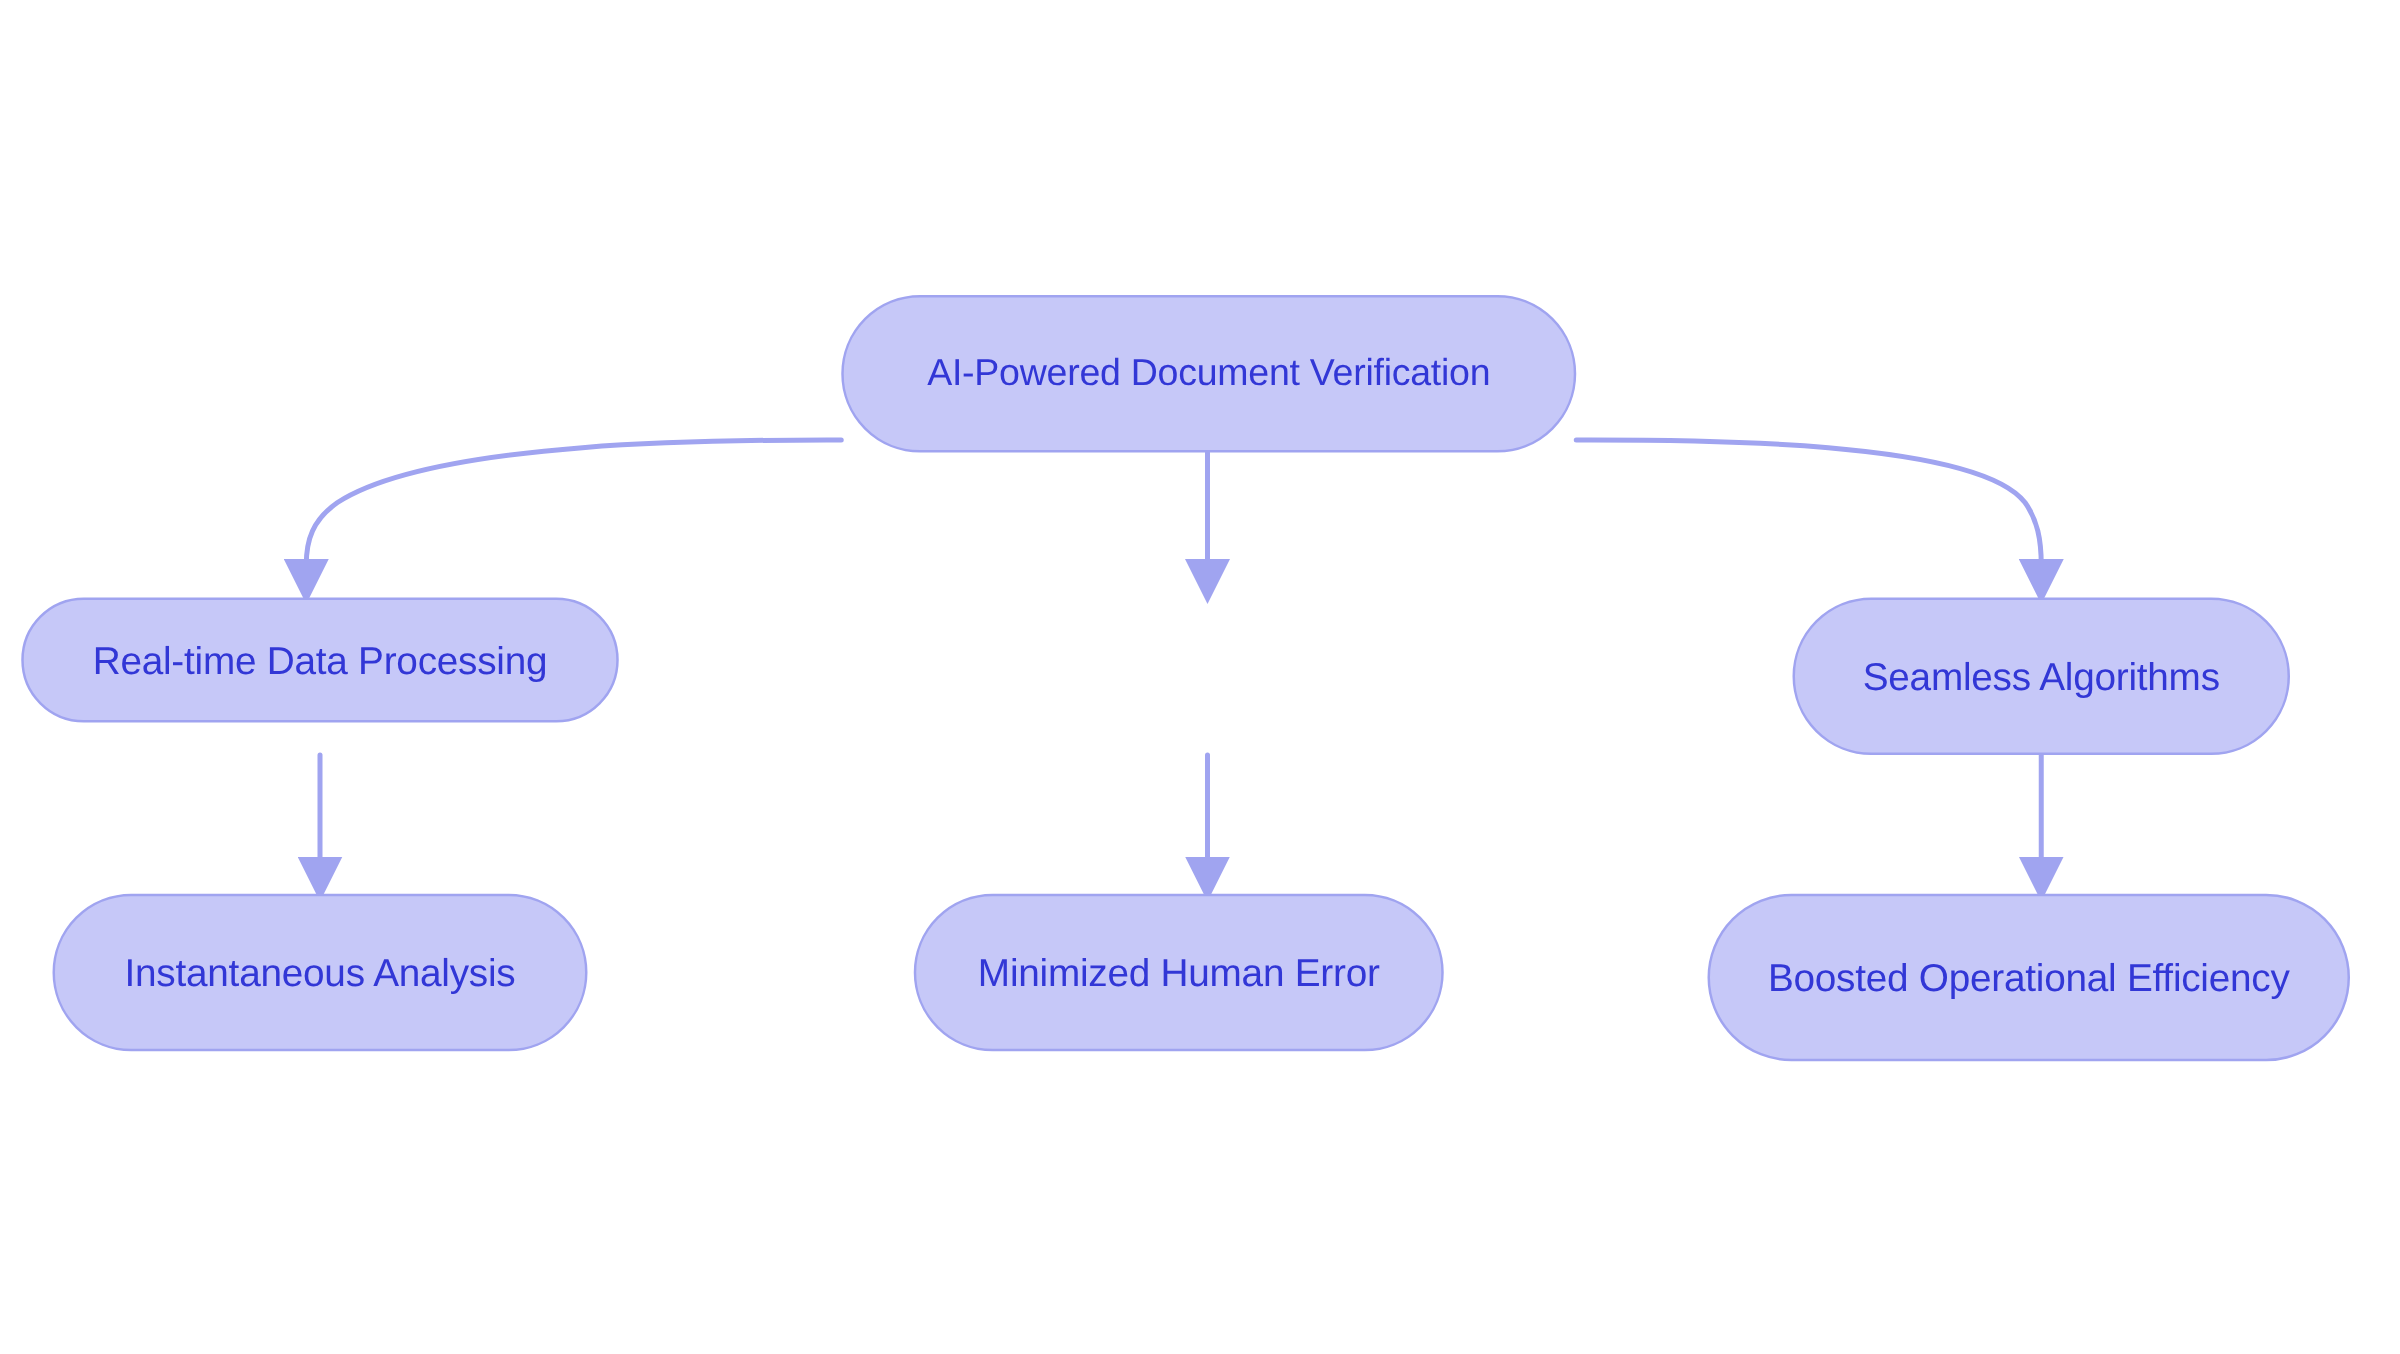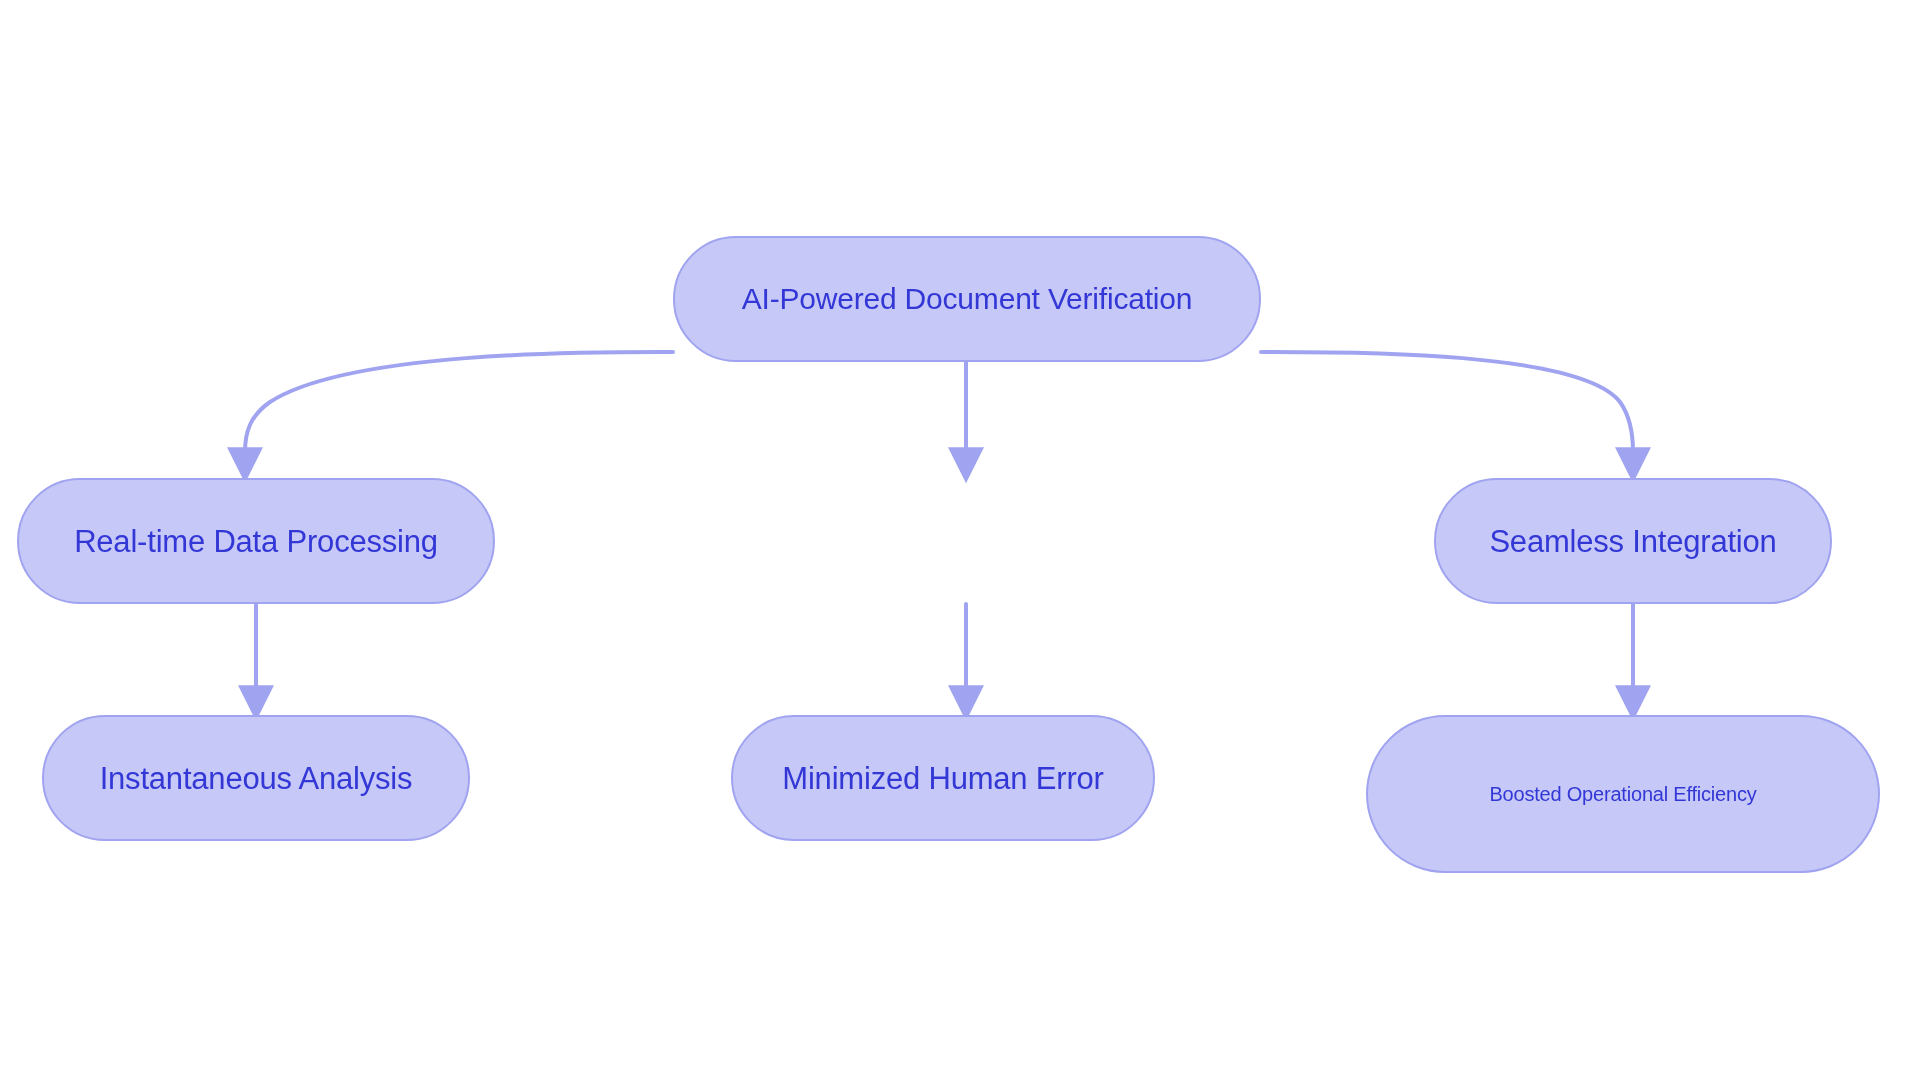--- a/index.html
+++ b/index.html
@@ -57,21 +57,21 @@
     width: 588px;
     height: 126px;
     font-size: 30px;
   }
 
   
   #node-realtime {
     left: 17px;
     top: 478px;
     width: 478px;
-    height: 126px;
+    height: 100px;
     font-size: 31px;
   }
   #node-algorithms {
     left: 608px;
     top: 478px;
     width: 716px;
     height: 126px;
     font-size: 31px;
   }
   #node-integration {
@@ -95,22 +95,22 @@
     left: 731px;
     top: 715px;
     width: 424px;
     height: 126px;
     font-size: 31px;
   }
   #node-boosted {
     left: 1366px;
     top: 715px;
     width: 514px;
-    height: 158px;
-    font-size: 20px;
+    height: 134px;
+    font-size: 31px;
   }
 </style>
 </head>
 <body>
 
 <div id="flowchart-canvas">
 
   <svg id="edge-layer" viewBox="0 0 1920 1083" width="1920" height="1083" xmlns="http://www.w3.org/2000/svg">
     <defs>
       <marker id="arrowhead" markerWidth="9" markerHeight="9" refX="1.2" refY="4.5" orient="auto" markerUnits="strokeWidth">
@@ -134,21 +134,21 @@
   <div class="node" id="node-root">
     <span class="node-label">AI-Powered Document Verification</span>
   </div>
 
   <div class="node" id="node-realtime">
     <span class="node-label">Real-time Data Processing</span>
   </div>
 
 
   <div class="node" id="node-integration">
-    <span class="node-label">Seamless Integration</span>
+    <span class="node-label">Seamless Algorithms</span>
   </div>
 
   <div class="node" id="node-instant">
     <span class="node-label">Instantaneous Analysis</span>
   </div>
 
   <div class="node" id="node-minimized">
     <span class="node-label">Minimized Human Error</span>
   </div>
 

